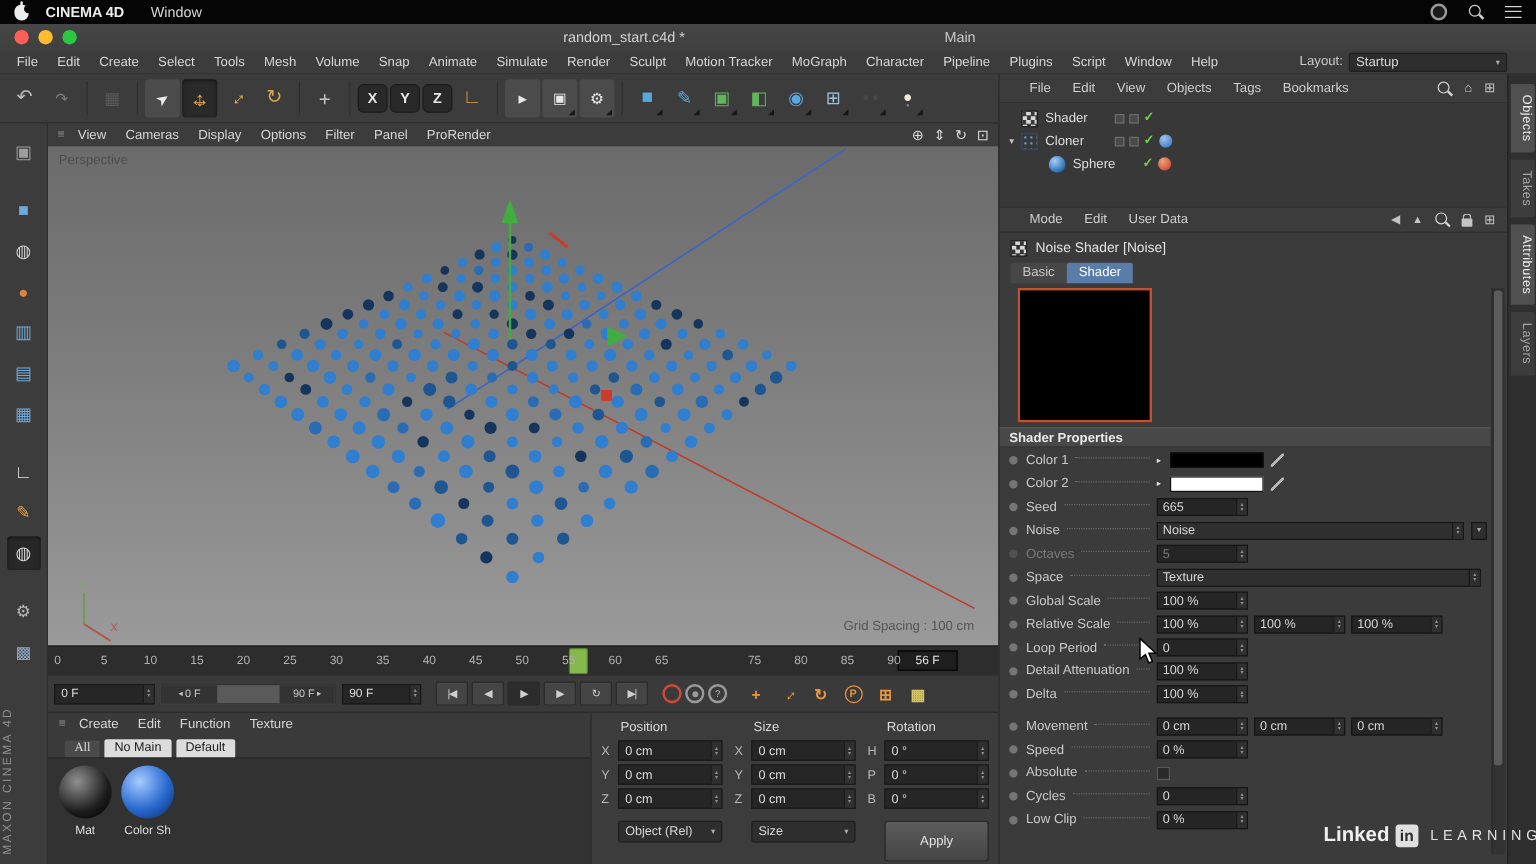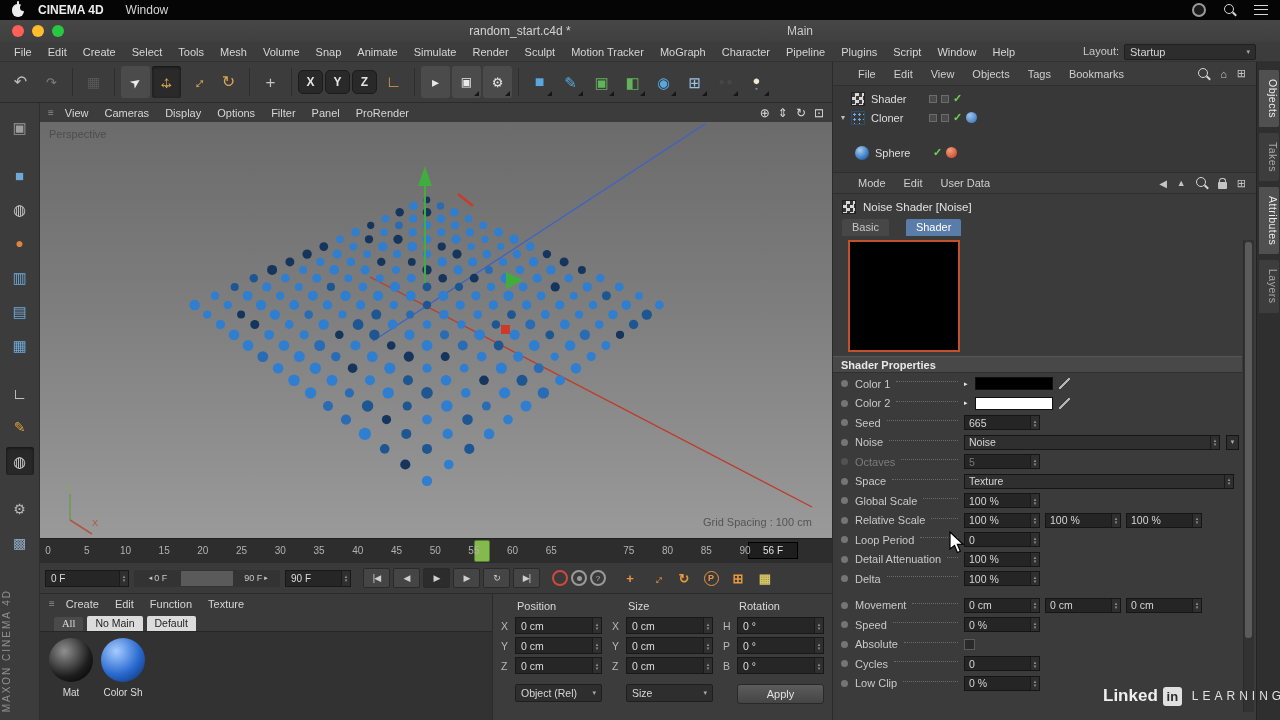--- a/index.html
+++ b/index.html
@@ -101,21 +101,21 @@
   #coords { position:absolute; left:492px; top:593px; width:340px; height:127px; background:#3c3c3c; border-left:1px solid #292929; border-top:1px solid #2b2b2b; padding:6px 8px 0; }
   #coord-grid { display:flex; gap:10px; }
   .coord-col { width:104px; display:flex; flex-direction:column; gap:3px; }
   .coord-title { color:#d8d8d8; margin:0 0 2px 16px; }
   .coord-row { display:flex; align-items:center; gap:4px; height:17px; }
   .coord-axis { width:10px; color:#b8b8b8; font-size:10.5px; }
   .cfld { flex:1; height:17px; background:#262626; border:1px solid #181818; display:flex; align-items:center; padding-left:5px; font-size:10.5px; color:#ddd; }
   .coord-footer { margin:7px 0 0 14px; height:18px; }
   .coord-dd { height:18px; background:#2e2e2e; border:1px solid #1e1e1e; border-radius:2px; display:flex; align-items:center; padding:0 5px; font-size:10.5px; color:#d6d6d6; }
   .dd-caret { margin-left:auto; font-size:7px; color:#aaa; }
-  .apply-btn { height:20px; background:linear-gradient(#5c5c5c,#454545); border:1px solid #292929; border-radius:3px;color:#e2e2e2; display:flex; align-items:center; justify-content:center; font-size:11px; }
+  .apply-btn { height:34px; background:linear-gradient(#5c5c5c,#454545); border:1px solid #292929; border-radius:3px;color:#e2e2e2; display:flex; align-items:center; justify-content:center; font-size:11px; }
 
   
   #om-menubar { position:absolute; left:832px; top:62px; width:424px; height:24px; background:#3c3c3c; border-left:1px solid #2a2a2a; border-bottom:1px solid #2f2f2f; display:flex; align-items:center; padding-left:16px; }
   .panel-menu { padding:0 9px; color:#cfcfcf; }
   .panel-icons { margin-left:auto; display:flex; align-items:center; gap:10px; padding-right:10px; color:#c4c4c4; }
   #om-list { position:absolute; left:832px; top:86px; width:424px; height:86px; background:#383838; border-left:1px solid #2a2a2a; padding-top:3px; }
   .om-row { height:19px; display:flex; align-items:center; padding-left:8px; }
   .om-expand { width:10px; color:#bdbdbd; font-size:8px; flex:none; }
   .om-icon { width:14px; height:14px; margin-right:6px; flex:none; }
   .ico-checker { background:conic-gradient(#d8d8d8 0 25%, #3a3a3a 0 50%, #d8d8d8 0 75%, #3a3a3a 0); background-size:7px 7px; border:1px solid #222; }
@@ -133,21 +133,21 @@
   .tag-cam { width:11px; height:8px; background:#7e7e7e; border-radius:1px; }
 
   #am-menubar { position:absolute; left:832px; top:172px; width:424px; height:22px; background:#3c3c3c; border-left:1px solid #2a2a2a; border-top:1px solid #2e2e2e; border-bottom:1px solid #2e2e2e; display:flex; align-items:center; padding-left:16px; }
   .icon-back { font-size:10px; color:#c4c4c4; }
   .icon-up { font-size:9px; color:#c4c4c4; }
   .icon-lock { width:9px; height:7px; background:#c4c4c4; position:relative; margin-top:4px; border-radius:1px; }
   .icon-lock::before { content:""; position:absolute; left:1px; top:-4px; width:5px; height:4px; border:1.5px solid #c4c4c4; border-bottom:none; border-radius:3px 3px 0 0; }
   #am-bg { position:absolute; left:832px; top:194px; width:424px; height:526px; background:#3b3b3b; border-left:1px solid #2a2a2a; }
   #am-title { position:absolute; left:832px; top:196px; width:410px; height:22px; display:flex; align-items:center; padding-left:10px; gap:7px; color:#e2e2e2; font-size:11.5px; }
   .checker-sm { width:14px; height:14px; background:conic-gradient(#d8d8d8 0 25%, #333 0 50%, #d8d8d8 0 75%, #333 0); background-size:7px 7px; border:1px solid #222; }
-  #am-tabs { position:absolute; left:842px; top:219px; display:flex; gap:17px; }
+  #am-tabs { position:absolute; left:842px; top:219px; display:flex; gap:0; }
   .am-tab { padding:2px 10px 3px; font-size:11px; background:#474747; color:#c8c8c8; border-radius:2px 2px 0 0; }
   .am-tab.active { background:#5a7ca8; color:#fff; }
   #am-preview { position:absolute; left:848px; top:240px; width:112px; height:112px; background:#000; border:2px solid #c2512f; }
   #am-section { position:absolute; left:833px; top:356px; width:409px; height:17px; background:#484848; border-top:1px solid #565656; border-bottom:1px solid #303030; color:#e8e8e8; font-weight:bold; line-height:16px; padding-left:8px; }
   #am-props { position:absolute; left:833px; top:374px; width:409px; }
   .prop-row { height:19.5px; display:flex; align-items:center; padding-left:8px; }
   .anim-dot { width:7px; height:7px; border-radius:50%; background:#757575; margin-right:7px; flex:none; }
   .prop-label { color:#c9c9c9; white-space:nowrap; }
   .prop-row.disabled .prop-label { color:#7b7b7b; }
   .prop-row.disabled .anim-dot { opacity:.4; }
@@ -875,21 +875,21 @@
       <span class="om-expand">▾</span>
       <span class="om-icon ico-cloner"></span>
       <span class="om-name">Cloner</span>
       <span class="om-cluster">
         <span class="vis-sq"></span>
         <span class="vis-sq"></span>
         <span class="check">✓</span>
         <span class="tag-dot tag-blue"></span>
       </span>
     </div>
-    <div class="om-row" style="padding-left: 12px; margin-top: 16px;">
+    <div class="om-row" style="padding-left: 31px;">
       <span class="om-expand"></span>
       <span class="om-icon ico-sphere"></span>
       <span class="om-name">Sphere</span>
       <span class="om-cluster">
         <span class="check">✓</span>
         <span class="tag-dot tag-red"></span>
       </span>
     </div>
   </div>
 

